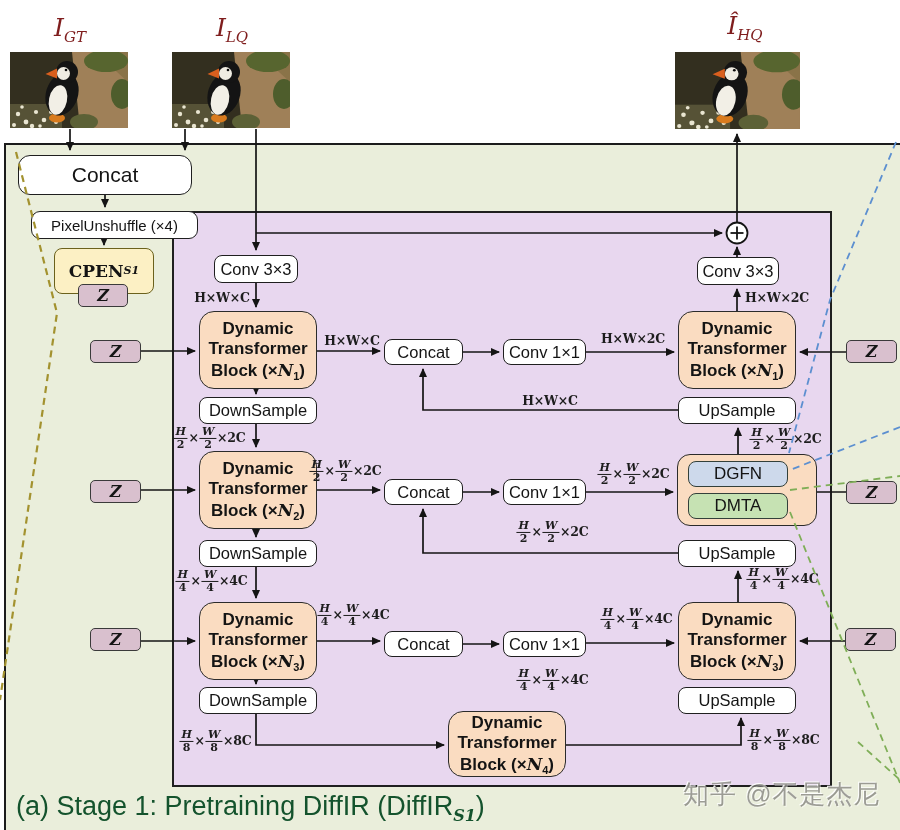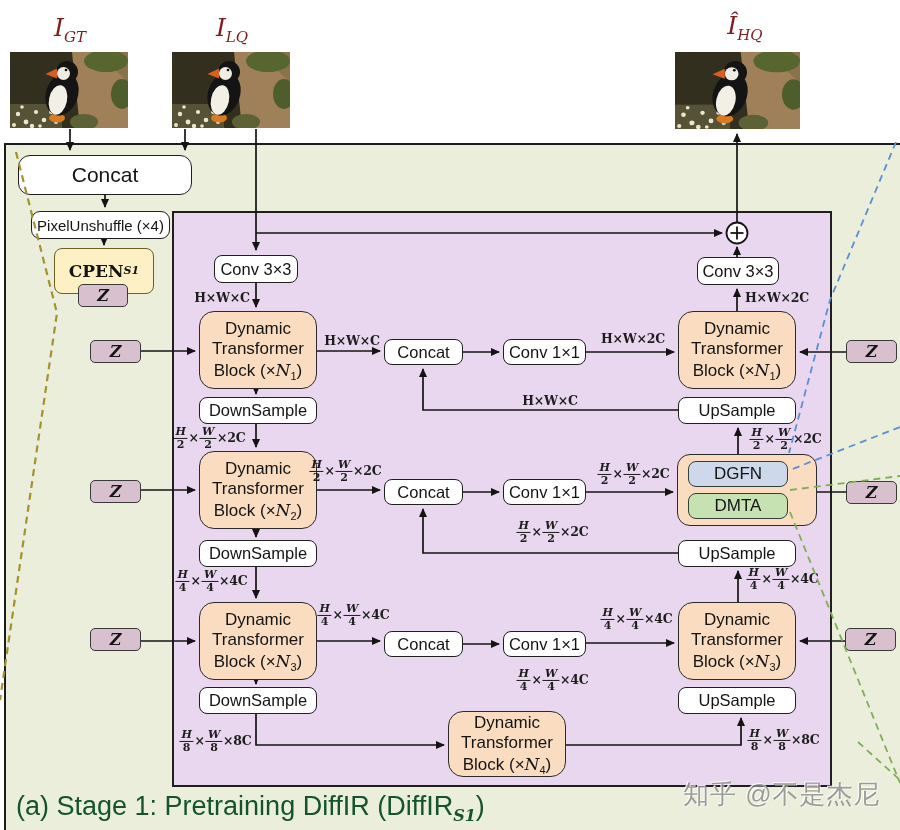--- a/index.html
+++ b/index.html
@@ -16,21 +16,21 @@
   
   .photo{position:absolute;z-index:3;}
   .iolabel{position:absolute;z-index:3;font:italic 25px "DejaVu Serif",serif;color:#7f1d1d;
     transform:translateX(-50%);white-space:nowrap;}
   .iolabel sub{font-size:15px;line-height:0;}
   
   .bx{position:absolute;display:flex;align-items:center;justify-content:center;
       box-sizing:border-box;z-index:3;color:#141414;text-align:center;}
   .op{background:#ffffff;border:1.7px solid #1f1f1f;border-radius:8px;font-size:16.5px;}
   .dtb{background:#fadcc1;border:1.7px solid #2b2b2b;border-radius:15px;
-       flex-direction:column;font-size:17px;line-height:1.18;}
+       flex-direction:column;font-size:17px;line-height:1.18;font-weight:bold;}
   .dtb i{font-family:"DejaVu Serif",serif;font-style:italic;}
   .dtb sub{font-size:11px;line-height:0;}
   .chip{background:#d9c0ce;border:1.7px solid #3a3a3a;border-radius:5px;
         font:italic 600 16px "DejaVu Serif",serif;}
   .bigbox{background:#fff;border:1.8px solid #1f1f1f;border-radius:12px;font-size:21px;}
   .pix{background:#fff;border:1.6px solid #1f1f1f;border-radius:9px;font-size:15px;}
   .cpen{background:#fcf0c4;border:1.7px solid #6b611c;border-radius:8px;
         font:700 17px "DejaVu Serif",serif;}
   .cpen sub{font:italic 600 11px "DejaVu Serif",serif;line-height:0;}
   .dtb-detail{position:absolute;left:677px;top:454px;width:140px;height:72px;
@@ -208,21 +208,21 @@
       <line x1="845" y1="641" x2="800" y2="641" marker-end="url(#ah)"></line>
     </g>
     <g>
       <circle cx="737" cy="233" r="10.5" fill="#ffffff" stroke="#141414" stroke-width="1.8"></circle>
       <line x1="730.5" y1="233" x2="743.5" y2="233" stroke="#141414" stroke-width="1.8"></line>
       <line x1="737" y1="226.5" x2="737" y2="239.5" stroke="#141414" stroke-width="1.8"></line>
     </g>
   </svg>
 
   <div class="bx bigbox" style="left:18px;top:155px;width:174px;height:40px">Concat</div>
-  <div class="bx pix" style="left:31px;top:211px;width:139px;height:28px">PixelUnshuffle (×4)</div>
+  <div class="bx pix" style="left:31px;top:211px;width:167px;height:28px">PixelUnshuffle (×4)</div>
   <div class="bx cpen" style="left:54px;top:248px;width:100px;height:46px">
       <span>CPEN</span>
       <sub>S1</sub>
     </div>
   <div class="bx chip" style="left:78px;top:284px;width:50px;height:23px">Z</div>
 
   <div class="dtb-detail">
     <div class="sub-box dgfn">DGFN</div>
     <div class="sub-box dmta">DMTA</div>
   </div>

